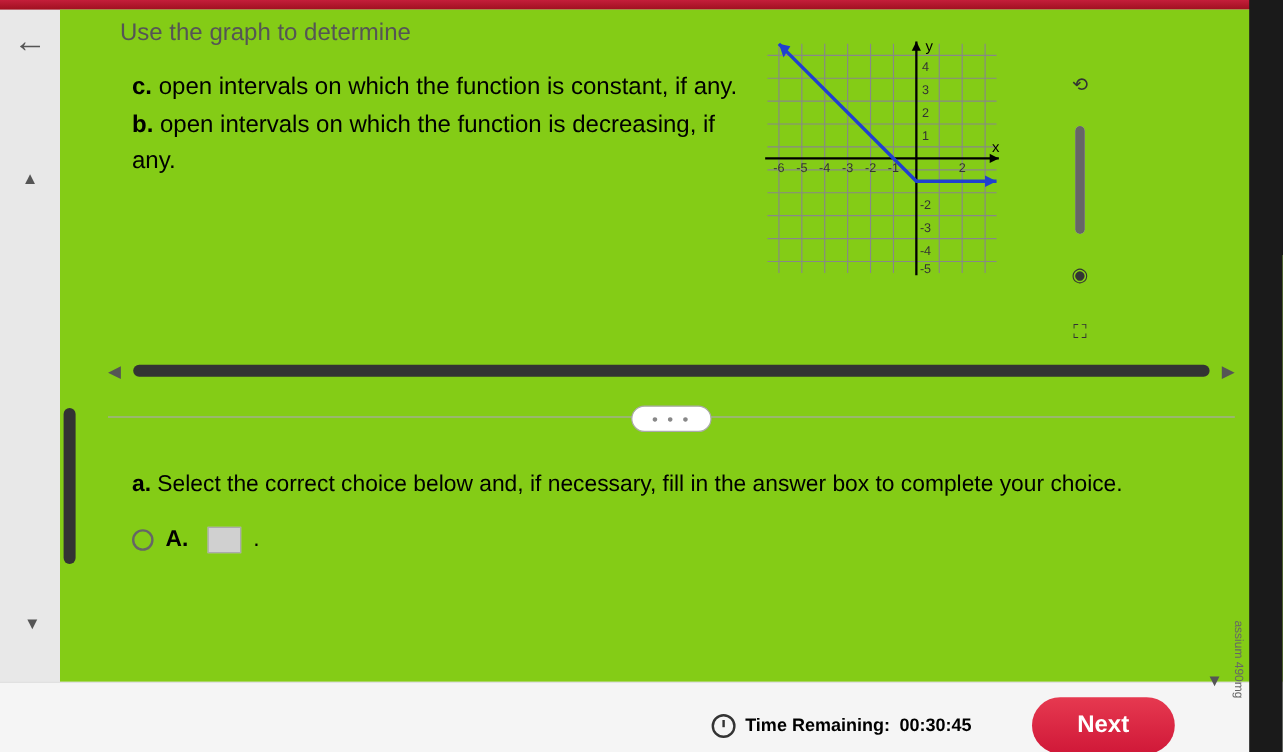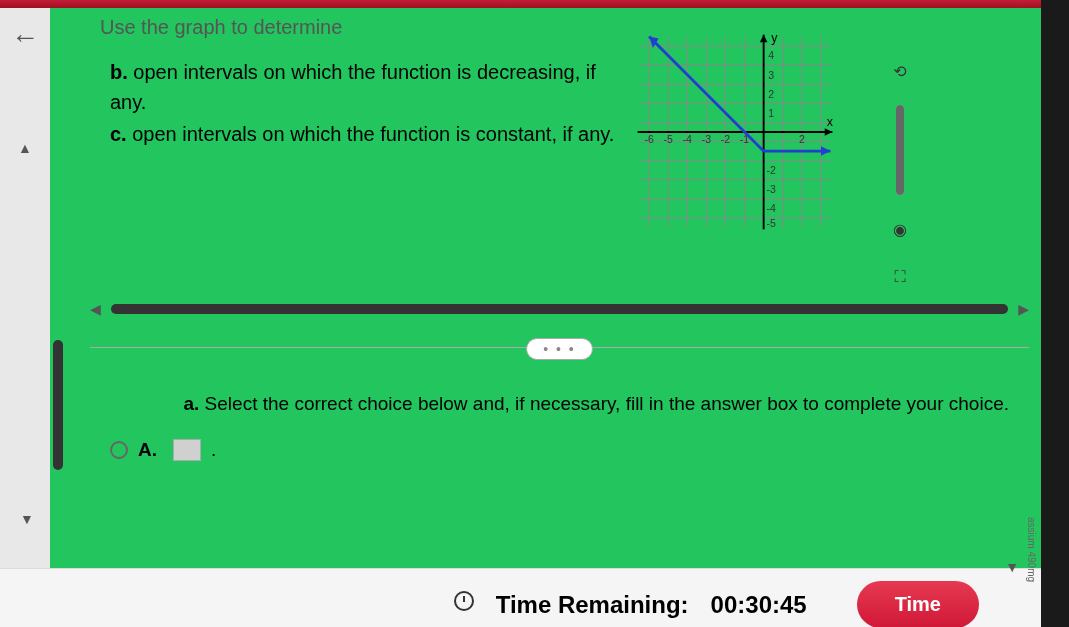--- a/index.html
+++ b/index.html
@@ -33,21 +33,21 @@
       cursor: pointer;
     }
     .scroll-up {
       font-size: 14px;
       color: #555;
       cursor: pointer;
       margin-top: 50px;
     }
     .content {
       flex: 1;
-      background: #22c55e;
+      background: #84cc16;
       padding: 0 20px;
       position: relative;
     }
     .header-cut {
       font-size: 20px;
       color: #555;
       padding: 8px 0 18px 30px;
       font-family: Arial, sans-serif;
     }
     .question-row {
@@ -132,21 +132,20 @@
       border: 1px solid #aaa;
       border-radius: 12px;
       padding: 2px 16px;
       color: #888;
       font-size: 14px;
       letter-spacing: 2px;
       cursor: pointer;
     }
     .answer-section {
       padding: 30px 40px 10px 40px;
-      text-align: right;
     }
     .answer-prompt {
       font-size: 19px;
       line-height: 1.5;
       margin-bottom: 20px;
     }
     .choice-row {
       display: flex;
       align-items: center;
       gap: 10px;
@@ -187,22 +186,23 @@
       display: flex;
       align-items: center;
       padding: 12px 30px;
       background: #f5f5f5;
       border-top: 1px solid #ddd;
       gap: 20px;
       justify-content: flex-end;
     }
     .time-remaining {
       display: flex;
-      gap: 22px;
-      font-size: 24px;
+      align-items: center;
+      gap: 8px;
+      font-size: 15px;
       font-weight: bold;
     }
     .clock-icon {
       width: 20px;
       height: 20px;
       border: 2px solid #333;
       border-radius: 50%;
       position: relative;
     }
     .clock-icon::after {
@@ -276,22 +276,22 @@
   <div class="left-gutter">
     <div class="back-arrow">←</div>
     <div class="scroll-up">▲</div>
   </div>
 
   <div class="content">
     <div class="header-cut">Use the graph to determine</div>
 
     <div class="question-row">
       <div class="question-text">
+        <div class="part"><b>c.</b> <span>open intervals on which the function is constant, if any.</span></div>
         <div class="part"><b>b.</b> <span>open intervals on which the function is decreasing, if any.</span></div>
-        <div class="part"><b>c.</b> <span>open intervals on which the function is constant, if any.</span></div>
       </div>
 
       <div class="graph-box">
         <svg viewBox="0 0 220 220">
           <g stroke="#888" stroke-width="1">
             <line x1="20" y1="10" x2="20" y2="210"></line>
               <line x1="40" y1="10" x2="40" y2="210"></line>
             <line x1="60" y1="10" x2="60" y2="210"></line>
               <line x1="80" y1="10" x2="80" y2="210"></line>
             <line x1="100" y1="10" x2="100" y2="210"></line>
@@ -384,19 +384,19 @@
 
 <div class="left-vscroll"></div>
 <div class="scroll-down-marker">▼</div>
 
 <div class="footer-bar">
   <div class="time-remaining">
     <div class="clock-icon"></div>
     <span>Time Remaining:</span>
     <span>00:30:45</span>
   </div>
-  <button class="next-btn">Time</button>
+  <button class="next-btn">Next</button>
 </div>
 
 <div class="footer-scroll-down">▼</div>
 
 <div class="right-dark"></div>
 <div class="side-text">assium 490mg</div>
 
 </body></html>

